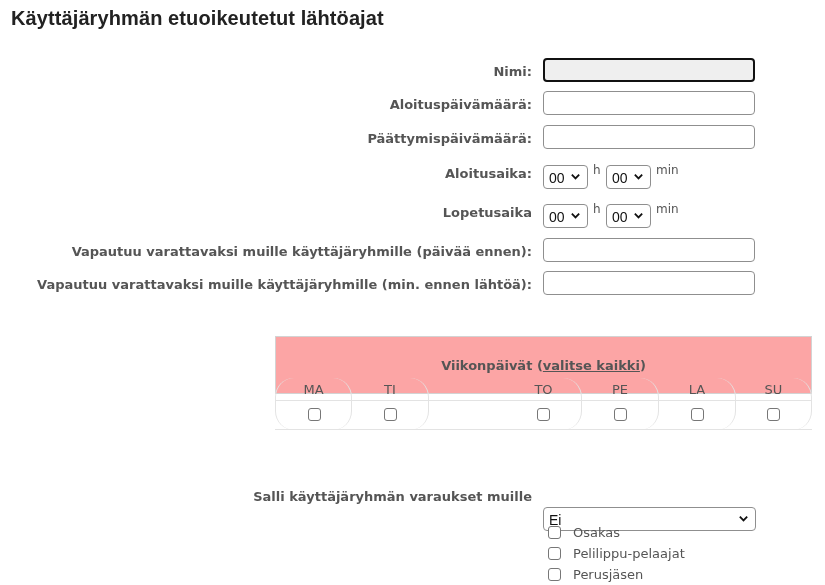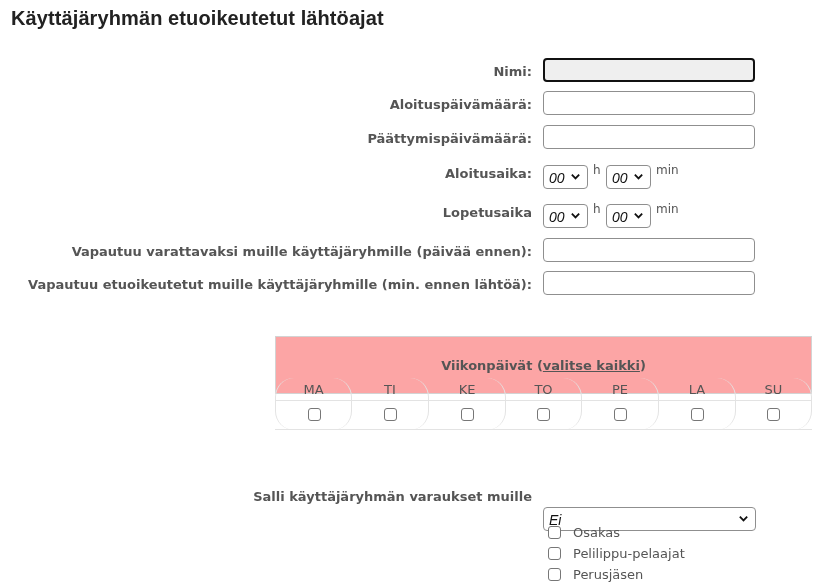--- a/index.html
+++ b/index.html
@@ -6,21 +6,21 @@
   body { width:825px; height:585px; position:relative; overflow:hidden;
          font-family:"DejaVu Sans", sans-serif; color:#444; }
   .title { position:absolute; left:11px; top:7px; font-family:"Liberation Sans", sans-serif;
            font-size:20px; font-weight:bold; color:#222; letter-spacing:0.1px; }
   .lbl { position:absolute; right:293px; font-size:13px; font-weight:bold; color:#555; white-space:nowrap; }
   .inp { position:absolute; left:543px; width:212px; height:24px; box-sizing:border-box;
          border:1px solid #8f8f8f; border-radius:4px; background:#fff; }
   .inp.focus { border:2px solid #111; background:#efefef; border-radius:4px; }
   .sel { position:absolute; height:24px; box-sizing:border-box; border:1px solid #8f8f8f;
          border-radius:4px; background:#fff; font-size:13px; color:#111; }
-  .sel .v { position:absolute; left:5px; top:4px; font-family:"Liberation Sans", sans-serif; font-size:14px;font-style:italic; }
+  .sel .v { position:absolute; left:5px; top:4px; font-family:"Liberation Sans", sans-serif; font-size:14px; }
   .sel .chev { position:absolute; right:6px; top:5px; width:11px; height:11px; }
   .unit { position:absolute; font-size:12px; color:#555; }
   .week-head { position:absolute; left:275px; top:336px; width:535px; height:56px;
                background:#fca5a5; border:1px solid #d3d3d3; text-align:center; }
   .week-head .t { position:absolute; left:0; right:0; top:21px; font-size:13px; font-weight:bold; color:#555; }
   .week-head a { color:#555; text-decoration:underline; }
   .grid { position:absolute; left:275px; top:378px; width:537px; height:52px; }
   .col { position:absolute; top:0; height:52px; box-sizing:border-box; border-right:1px solid #e3e3e3;border-radius:19px; }
   .col.first { border-left:1px solid #e3e3e3; }
   .col .d { position:absolute; left:0; right:0; top:4px; text-align:center; font-size:13px; color:#555; }
@@ -70,40 +70,36 @@
   <span class="v">00</span>
   <svg class="chev" viewBox="0 0 12 12">
       <path d="M2 4 L6 8 L10 4" fill="none" stroke="#111" stroke-width="2"></path>
     </svg>
 </div>
 <span class="unit" style="left:656px; top:202px">min</span>
 
 <div class="lbl" style="top:244px">Vapautuu varattavaksi muille käyttäjäryhmille (päivää ennen):</div>
 <div class="inp" style="top:238px"></div>
 
-<div class="lbl" style="top:277px">Vapautuu etuoikeutetut muille käyttäjäryhmille (min. ennen lähtöä):</div>
+<div class="lbl" style="top:277px">Vapautuu varattavaksi muille käyttäjäryhmille (min. ennen lähtöä):</div>
 <div class="inp" style="top:271px"></div>
 
 <div class="week-head">
   <div class="t">
     <span>Viikonpäivät</span>
     <span>(</span><a>valitse kaikki</a><span>)</span>
   </div>
 </div>
 <div class="grid">
   <div class="col first" style="left:0; width:77px">
       <div class="d">MA</div>
       <div class="cb" style="left:32px; top:30px"></div>
     </div>
   <div class="col" style="left:77px; width:77px">
       <div class="d">TI</div>
-      <div class="cb" style="left:32px; top:30px"></div>
-    </div>
-  <div class="col" style="left:154px; width:77px">
-      <div class="d">KE</div>
       <div class="cb" style="left:32px; top:30px"></div>
     </div>
   <div class="col" style="left:307px; width:77px">
       <div class="d">PE</div>
       <div class="cb" style="left:32px; top:30px"></div>
     </div>
   <div class="col" style="left:231px; width:76px">
       <div class="d">TO</div>
       <div class="cb" style="left:31px; top:30px"></div>
     </div>

